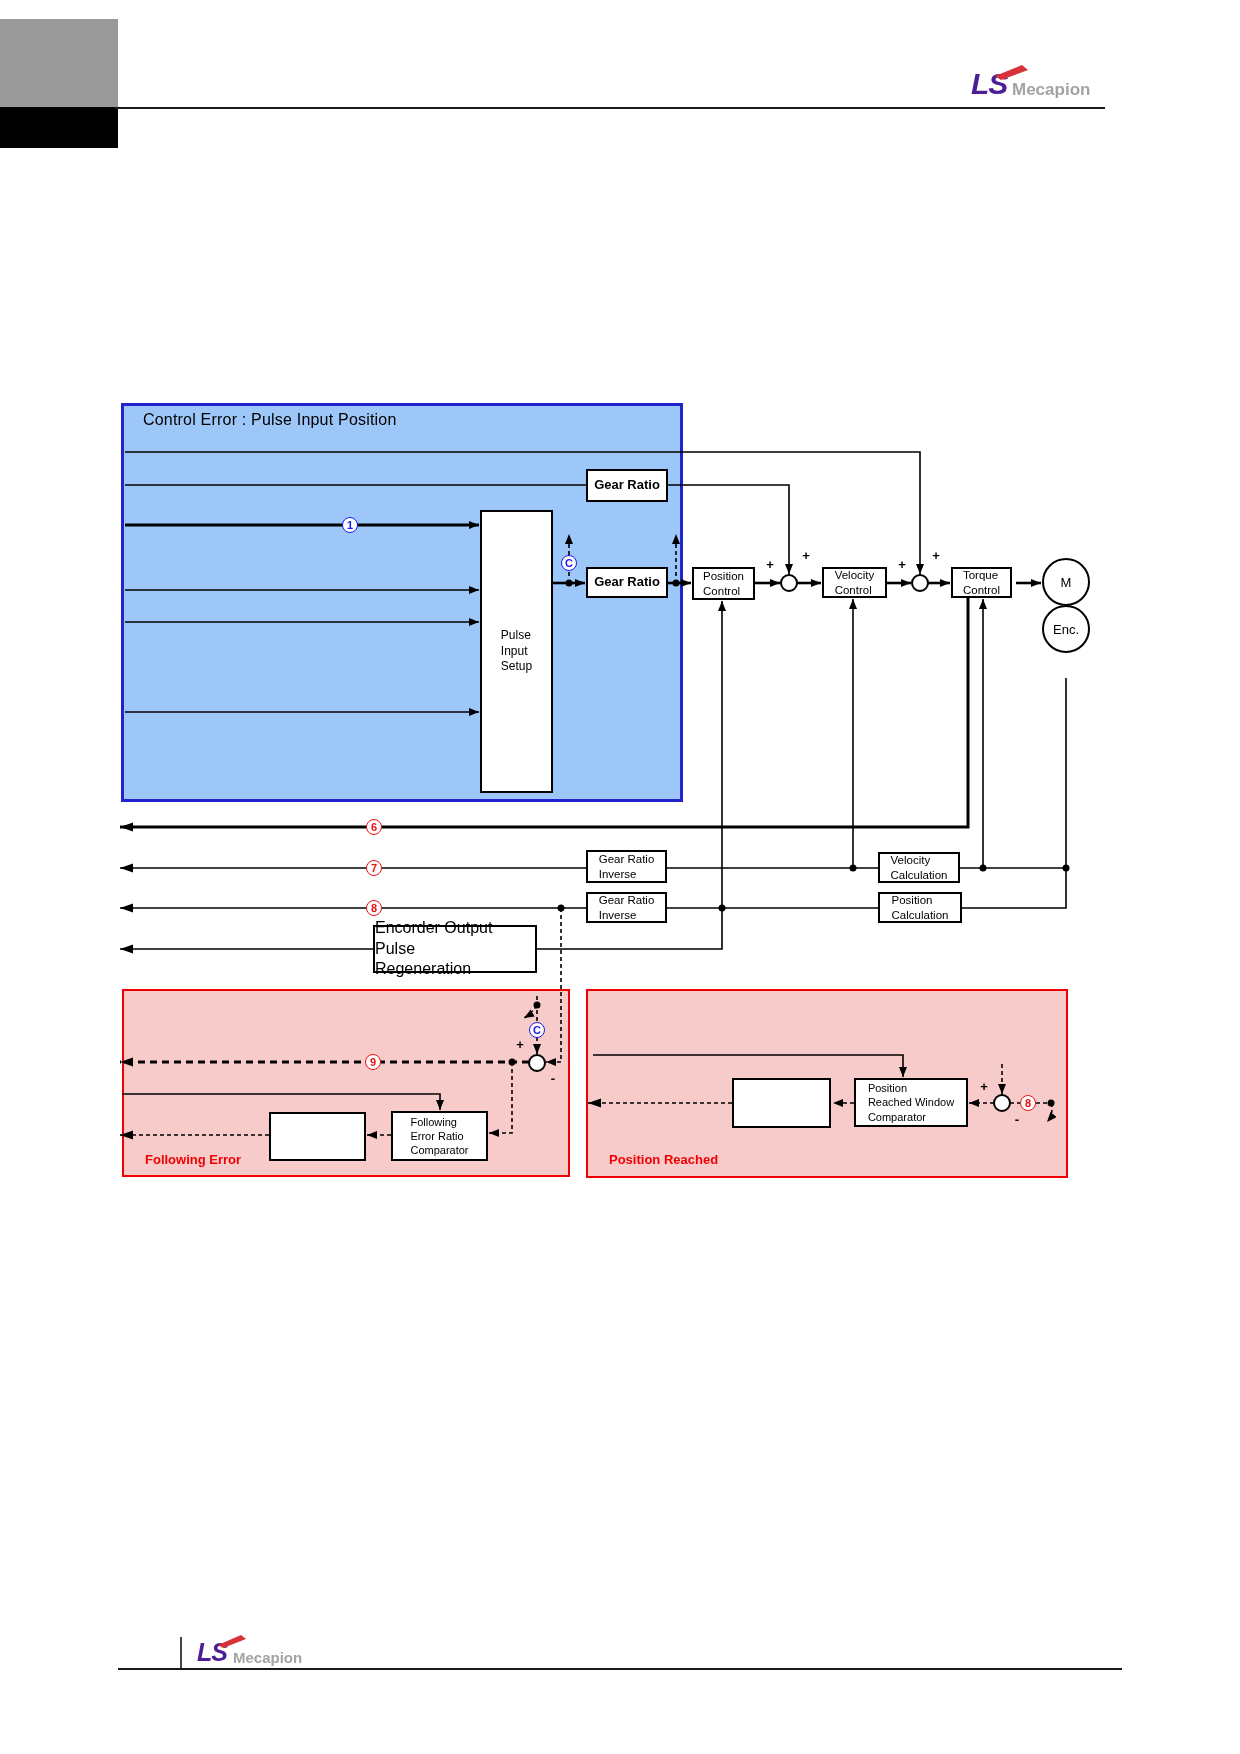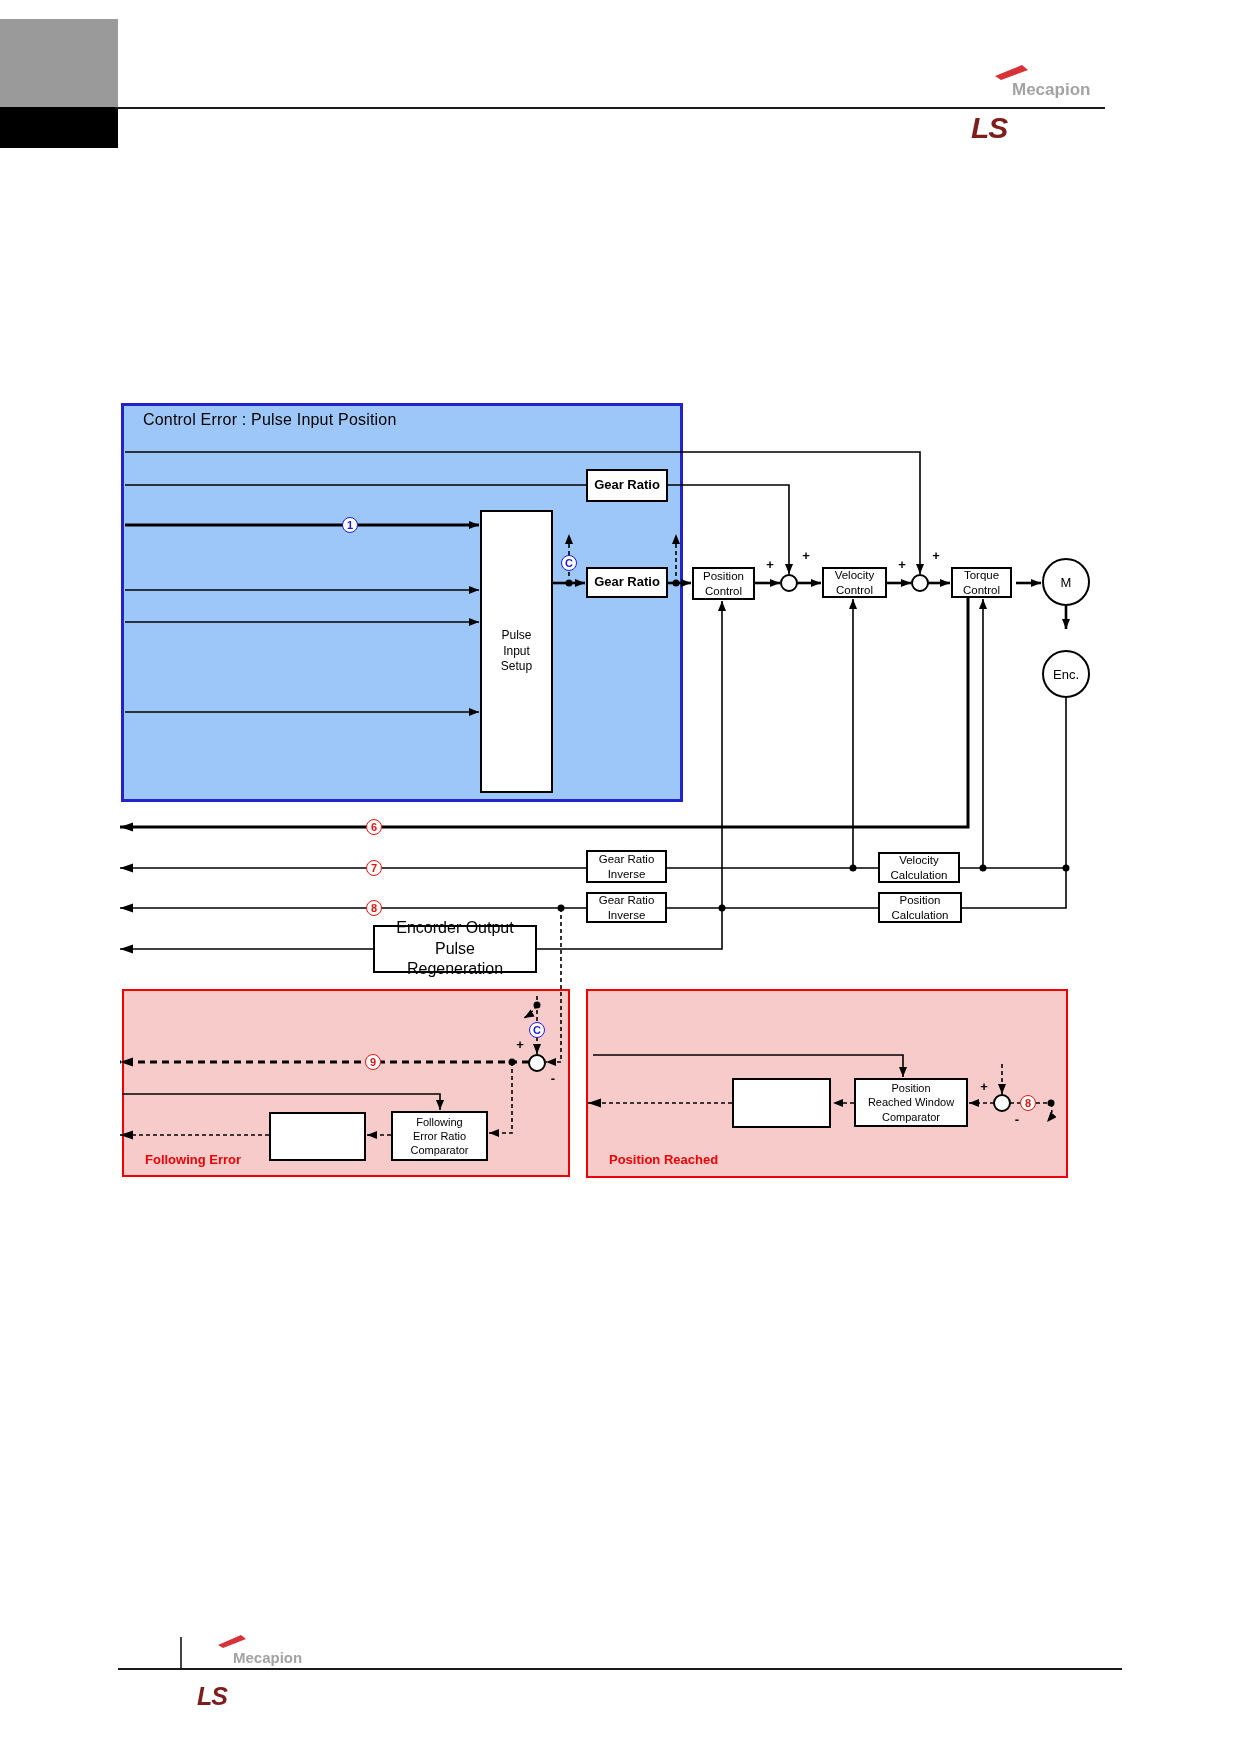--- a/index.html
+++ b/index.html
@@ -10,38 +10,38 @@
   .corner-gray{left:0;top:19px;width:118px;height:88px;background:#9A9A9A;}
   .corner-black{left:0;top:107px;width:118px;height:41px;background:#000;}
   .rule{background:#1a1a1a;height:1.5px;}
   
   .panel-blue{left:121px;top:403px;width:562px;height:399px;background:#9CC7F8;border:3px solid #2323CC;box-sizing:border-box;}
   .panel-pink{background:#F8CBCB;border:2.5px solid #F00000;box-sizing:border-box;}
   .panel-title{left:143px;top:411px;font-size:16px;color:#000;letter-spacing:.2px;}
   .caption{font-size:13px;font-weight:700;color:#F00000;}
   
   .blk{position:absolute;background:#fff;border:2px solid #000;box-sizing:border-box;
-       display:flex;align-items:center;justify-content:center;text-align:center;
+       display:flex;align-items:center;justify-content:center;text-align:left;
        white-space:pre-line;font-size:11.5px;line-height:1.3;color:#000;}
   .b25{border-width:2.5px;}
   .gr{font-size:13px;font-weight:600;}
   .bigcirc{position:absolute;width:48px;height:48px;border:2.5px solid #000;border-radius:50%;
        background:#fff;box-sizing:border-box;display:flex;align-items:center;justify-content:center;
        font-size:13px;color:#000;}
   
   .mk{position:absolute;width:16px;height:16px;border-radius:50%;background:#fff;box-sizing:border-box;
       display:flex;align-items:center;justify-content:center;font-size:11px;font-weight:700;
       transform:translate(-50%,-50%);line-height:1;}
   .mk.red{border:1.6px solid #EE1111;color:#EE1111;}
   .mk.blue{border:1.6px solid #1A1AEE;color:#1A1AEE;}
   
   .sign{position:absolute;font-size:13px;font-weight:700;color:#000;transform:translate(-50%,-50%);line-height:1;}
   
   .logo{position:absolute;}
-  .logo .ls{position:absolute;color:#7f1d1d;font-weight:900;font-style:italic;letter-spacing:-1px;margin-top:44px;}
+  .logo .ls{position:absolute;color:#4c1d95;font-weight:900;font-style:italic;letter-spacing:-1px;}
   .logo .brand{position:absolute;color:#A3A3A3;font-weight:600;text-align:center;}
   svg.connectors{position:absolute;left:0;top:0;}
 </style>
 </head>
 <body>
 
 <div id="page">
 
   <div class="abs corner-gray"></div>
   <div class="abs corner-black"></div>
@@ -155,21 +155,21 @@
   <div class="blk b25" style="left:480px;top:510px;width:73px;height:283px;font-size:12px;">Pulse
 Input
 Setup</div>
   <div class="blk" style="left:692px;top:567px;width:63px;height:33px;">Position
 Control</div>
   <div class="blk" style="left:822px;top:567px;width:65px;height:31px;">Velocity
 Control</div>
   <div class="blk" style="left:951px;top:567px;width:61px;height:31px;">Torque
 Control</div>
   <div class="bigcirc" style="left:1042px;top:558px;">M</div>
-  <div class="bigcirc" style="left:1042px;top:650px;">Enc.</div>
+  <div class="bigcirc" style="left:1042px;top:605px;">Enc.</div>
   <div class="blk" style="left:586px;top:850px;width:81px;height:33px;">Gear Ratio
 Inverse</div>
   <div class="blk" style="left:586px;top:892px;width:81px;height:31px;">Gear Ratio
 Inverse</div>
   <div class="blk" style="left:878px;top:852px;width:82px;height:31px;">Velocity
 Calculation</div>
   <div class="blk" style="left:878px;top:892px;width:84px;height:31px;">Position
 Calculation</div>
   <div class="blk" style="left:373px;top:925px;width:164px;height:48px;font-size:16px;">Encorder Output Pulse
 Regeneration</div>

